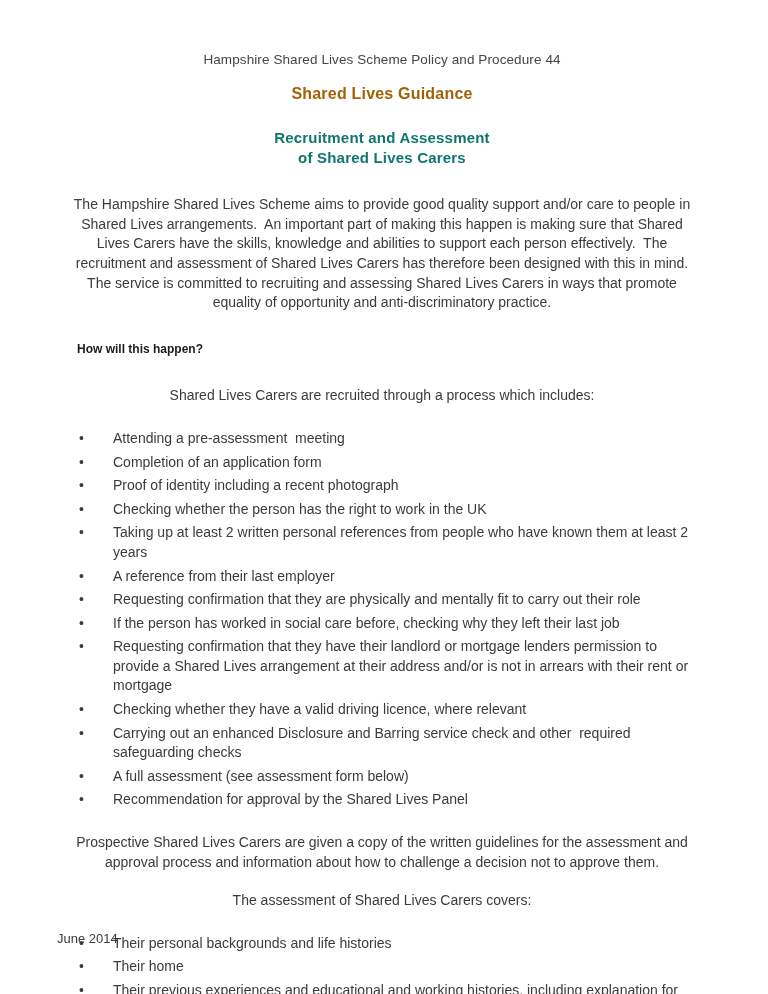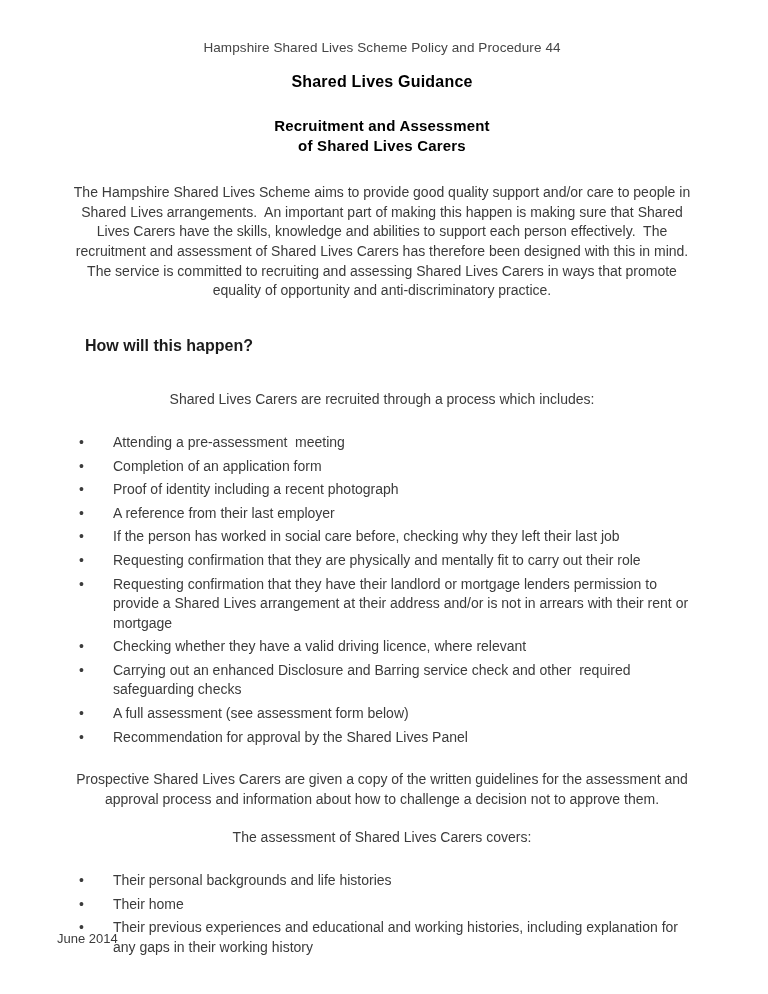--- a/index.html
+++ b/index.html
@@ -29,41 +29,41 @@
     left: 69px;
     top: 0;
     width: 626px;
   }
 
   
   .doc-header {
     text-align: center;
     font-size: 13.5px;
     line-height: 1.2;
-    padding-top: 40px;
+    padding-top: 52px;
     color: #454545;
     letter-spacing: 0.1px;
   }
 
   
   .title-block {
     text-align: center;
   }
   .title-main {
     font-weight: bold;
     font-size: 16px;
-    color: #000000;
+    color: #a16207;
     margin-top: 16px;
     line-height: 1.25;
     letter-spacing: 0.2px;
   }
   .title-sub {
     font-weight: bold;
     font-size: 15px;
-    color: #000000;
+    color: #0f766e;
     margin-top: 24px;
     line-height: 1.3;
     letter-spacing: 0.2px;
   }
   .title-sub .line2 {
     display: block;
   }
 
   
   p.body-para {
@@ -71,24 +71,24 @@
     line-height: 19.6px;
     margin: 0;
     color: #3b3b3b;
     text-align: center;
     white-space: pre-wrap;
   }
   .gap-lg { height: 28px; }
   .gap-md { height: 19px; }
 
   h3.section-head {
-    font-size: 16px;
+    font-size: 12px;
     font-weight: bold;
     color: #1c1c1c;
-    margin: 16px;
+    margin: 8px;
     line-height: 19.6px;
   }
 
   
   ul.bullets {
     list-style: none;
     margin: 0;
     padding: 0;
   }
   ul.bullets > li {
@@ -148,23 +148,25 @@
     <div class="gap-md"></div>
 
     <p class="body-para">Shared Lives Carers are recruited through a process which includes:</p>
 
     <div class="gap-md"></div>
 
     <ul class="bullets" id="recruitment-list">
         <li>Attending a pre-assessment  meeting</li>
         <li>Completion of an application form</li>
         <li>Proof of identity including a recent photograph</li>
+        <li>Checking whether the person has the right to work in the UK</li>
+        <li>Taking up at least 2 written personal references from people who have known them at least 2 years</li>
         <li>A reference from their last employer</li>
+        <li>Requesting confirmation that they are physically and mentally fit to carry out their role</li>
         <li>If the person has worked in social care before, checking why they left their last job</li>
-        <li>Requesting confirmation that they are physically and mentally fit to carry out their role</li>
         <li>Requesting confirmation that they have their landlord or mortgage lenders permission to provide a Shared Lives arrangement at their address and/or is not in arrears with their rent or mortgage</li>
         <li>Checking whether they have a valid driving licence, where relevant</li>
         <li>Carrying out an enhanced Disclosure and Barring service check and other  required safeguarding checks</li>
         <li>A full assessment (see assessment form below)</li>
         <li>Recommendation for approval by the Shared Lives Panel</li>
       </ul>
 
     <div class="gap-md"></div>
 
     <p class="body-para">Prospective Shared Lives Carers are given a copy of the written guidelines for the assessment and approval process and information about how to challenge a decision not to approve them.</p>

